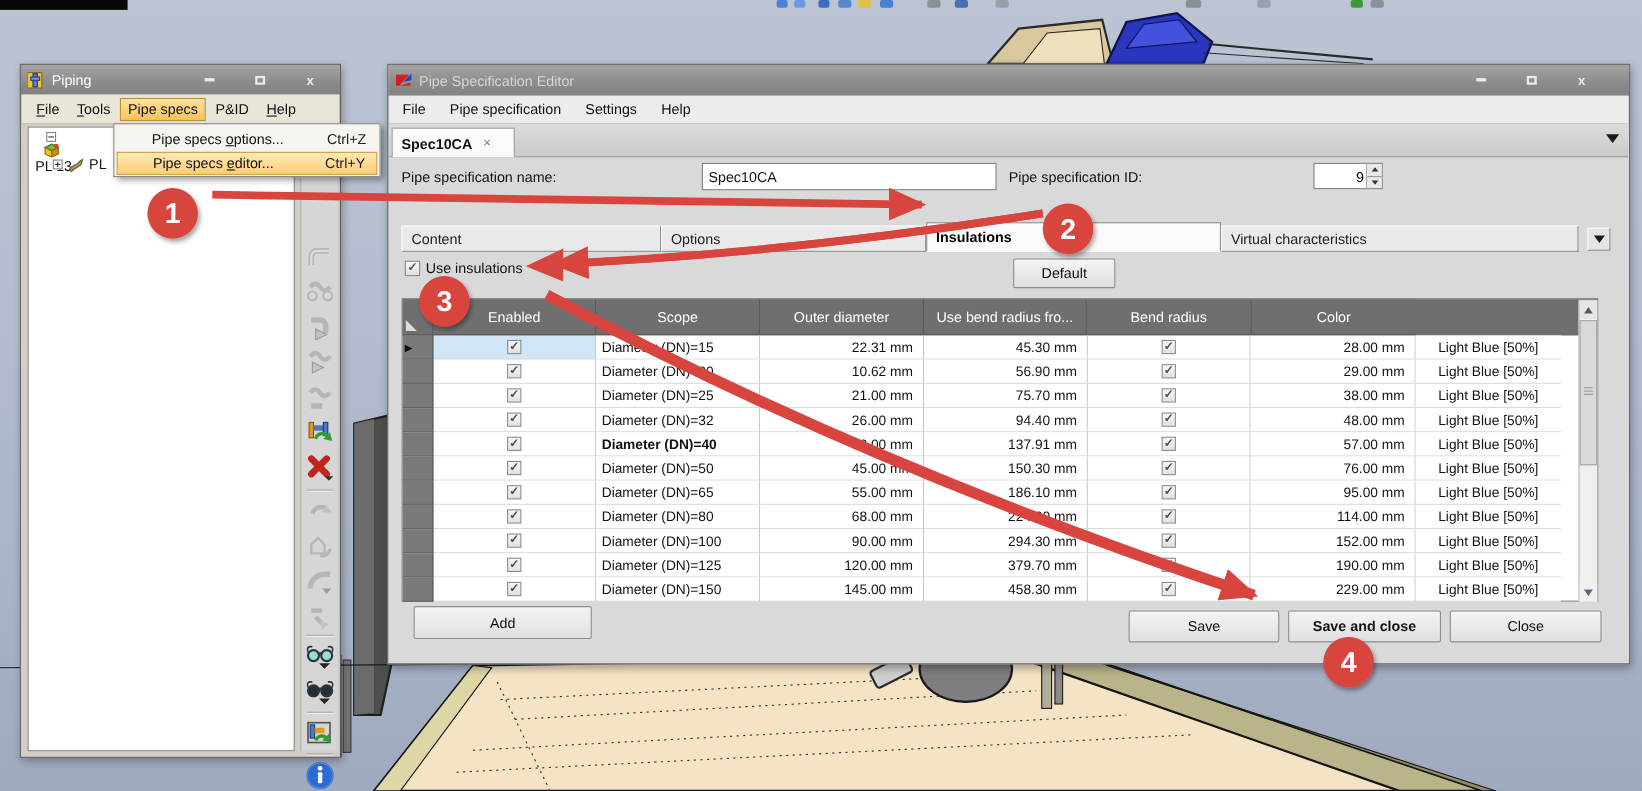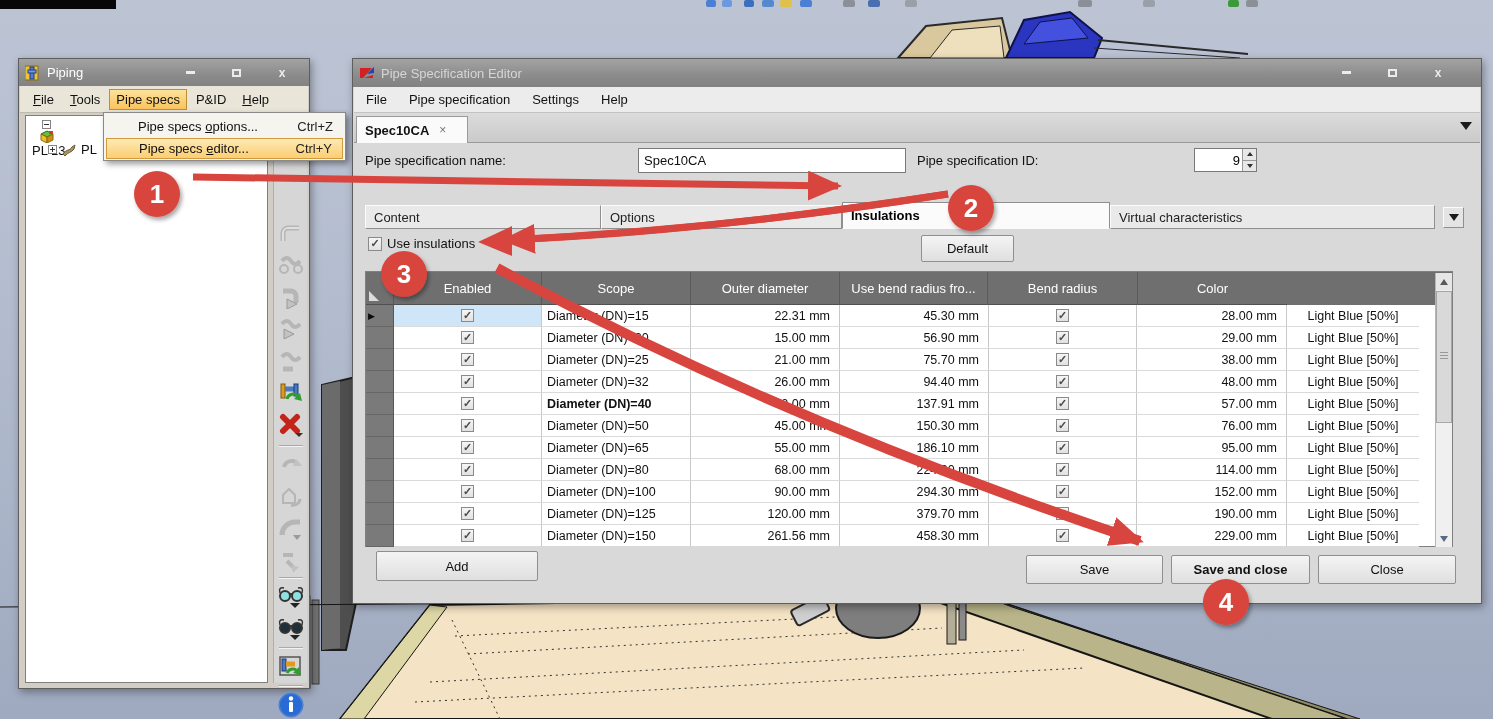--- a/index.html
+++ b/index.html
@@ -431,21 +431,21 @@
             </div>
         <div class="gc num c-bend" style="width:150px;">28.00 mm</div>
         <div class="gc center c-color" style="width:132px;border-right:none;">Light Blue [50%]</div>
       </div>
           <div class="grow">
         <div class="gc selcell" style="width:28px;"></div>
         <div class="gc center c-enabled" style="width:148px;">
               <span class="cb" style="width:13px;height:13px;"></span>
             </div>
         <div class="gc left c-scope" style="width:149px;">Diameter (DN)=20</div>
-        <div class="gc num c-wall" style="width:149px;">15.00 mm</div>
+        <div class="gc num c-wall" style="width:149px;">10.62 mm</div>
         <div class="gc num c-outer" style="width:149px;">56.90 mm</div>
         <div class="gc center c-usebend" style="width:148px;">
               <span class="cb" style="width:13px;height:13px;"></span>
             </div>
         <div class="gc num c-bend" style="width:150px;">29.00 mm</div>
         <div class="gc center c-color" style="width:132px;border-right:none;">Light Blue [50%]</div>
       </div>
           <div class="grow">
         <div class="gc selcell" style="width:28px;"></div>
         <div class="gc center c-enabled" style="width:148px;">
@@ -557,21 +557,21 @@
             </div>
         <div class="gc num c-bend" style="width:150px;">190.00 mm</div>
         <div class="gc center c-color" style="width:132px;border-right:none;">Light Blue [50%]</div>
       </div>
           <div class="grow">
         <div class="gc selcell" style="width:28px;"></div>
         <div class="gc center c-enabled" style="width:148px;">
               <span class="cb" style="width:13px;height:13px;"></span>
             </div>
         <div class="gc left c-scope" style="width:149px;">Diameter (DN)=150</div>
-        <div class="gc num c-wall" style="width:149px;">261.56 mm</div>
+        <div class="gc num c-wall" style="width:149px;">145.00 mm</div>
         <div class="gc num c-outer" style="width:149px;text-align:center;">458.30 mm</div>
         <div class="gc center c-usebend" style="width:148px;">
               <span class="cb" style="width:13px;height:13px;"></span>
             </div>
         <div class="gc num c-bend" style="width:150px;">229.00 mm</div>
         <div class="gc center c-color" style="width:132px;border-right:none;">Light Blue [50%]</div>
       </div>
         </div>
       <div class="vscroll" style="top:1px;right:0;">
         <div class="sbtn up" style="top:0;"></div>

